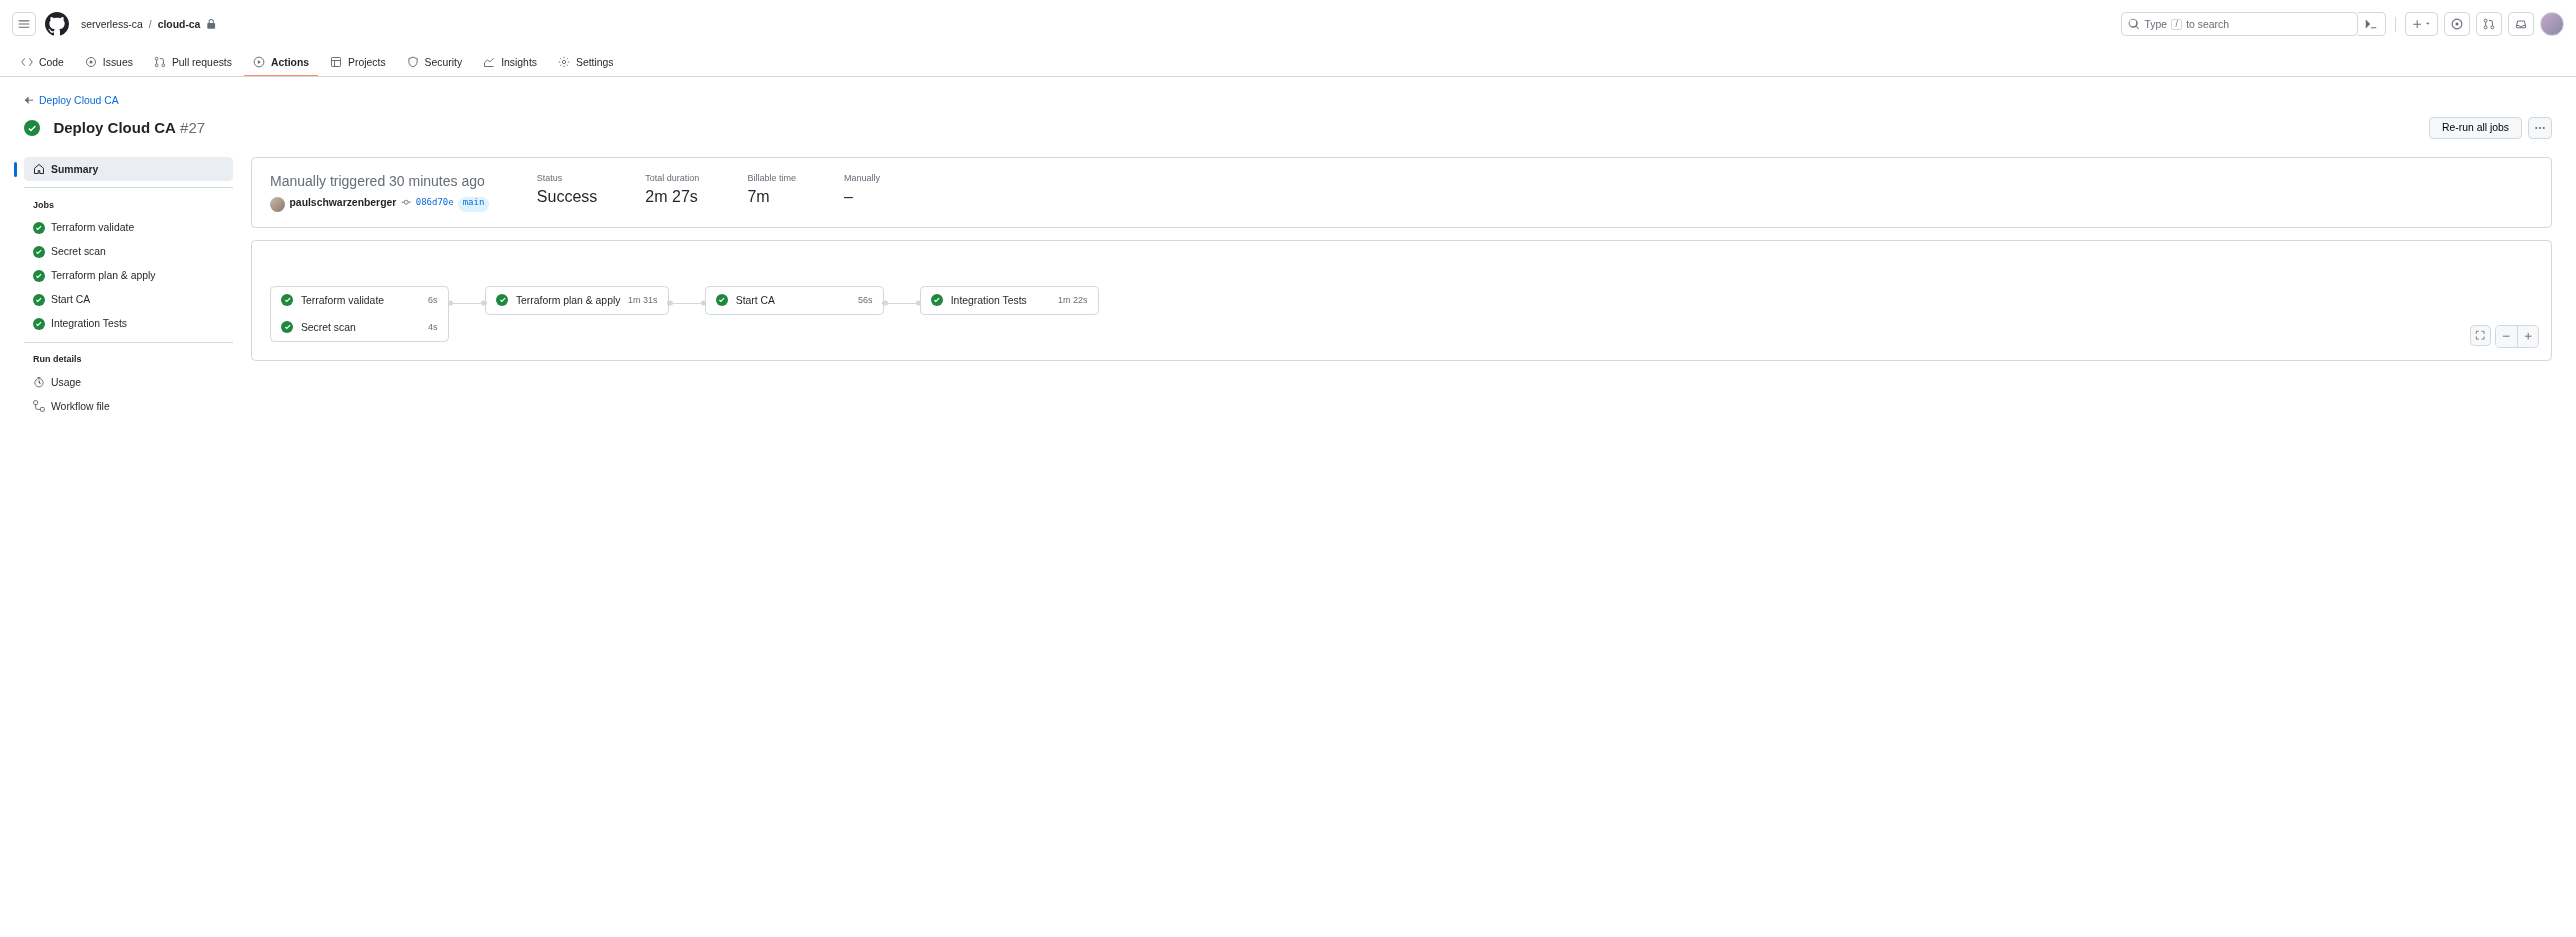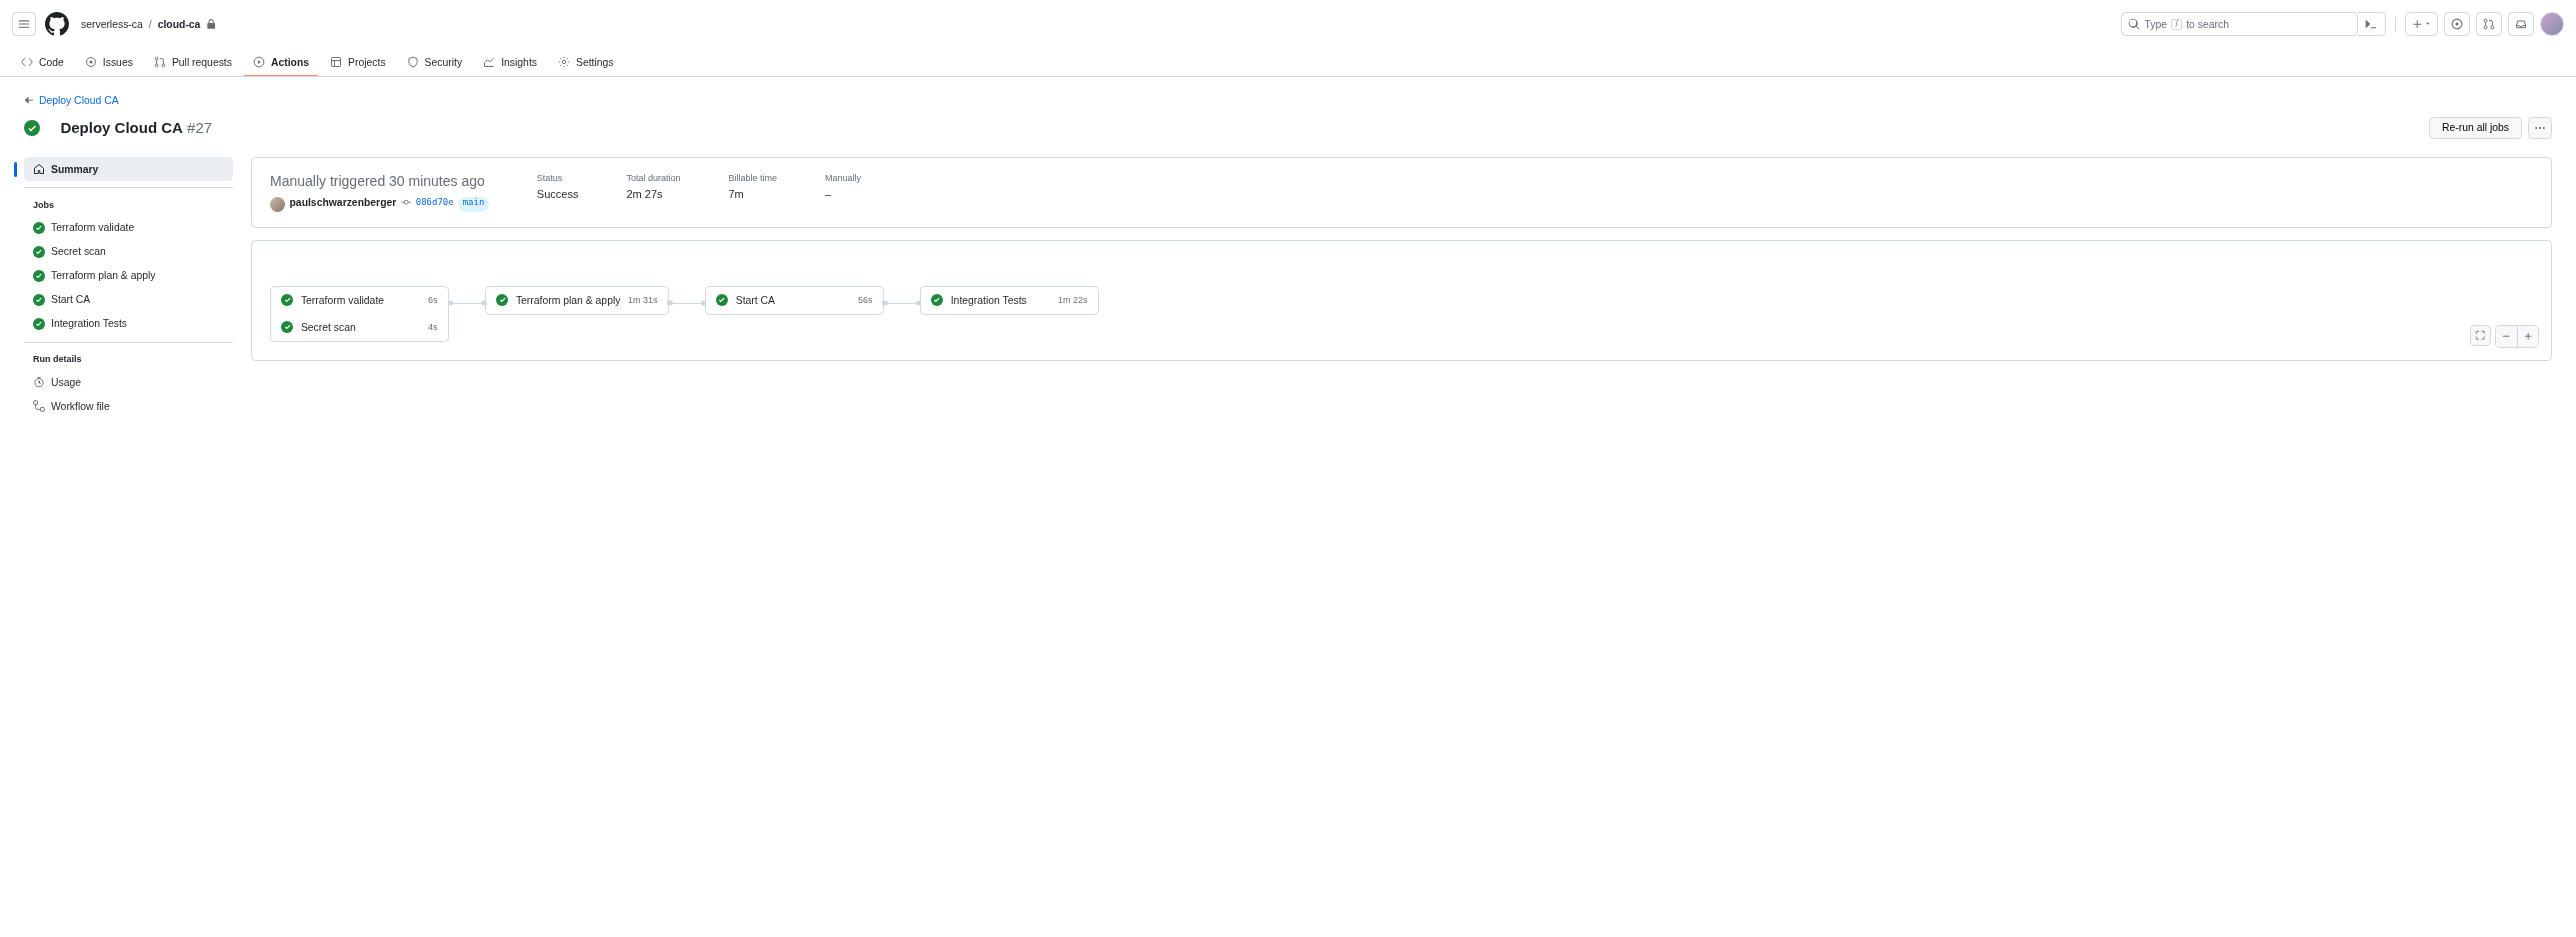--- a/index.html
+++ b/index.html
@@ -27,21 +27,21 @@
     .tab { display: flex; align-items: flex-end; gap: 6px; padding: 7.5px 9px; color: #1f2328; text-decoration: none; border-bottom: 1.5px solid transparent; cursor: pointer; }
     .tab.active { border-bottom-color: #fd8c73; font-weight: 600; }
     .tab svg { color: #656d76; }
     .tab.active svg { color: #656d76; }
     
     
     .content { padding: 18px 24px; }
     .back-link { display: inline-flex; align-items: center; gap: 4.5px; color: #0969da; text-decoration: none; font-size: 10.4px; }
     
     .run-header { display: flex; align-items: center; justify-content: space-between; margin-top: 9px; }
-    .run-title-wrap { display: flex; align-items: center; gap: 20px; }
+    .run-title-wrap { display: flex; align-items: center; gap: 13px; }
     .status-icon-lg { width: 16.4px; height: 16.4px; background: #1f883d; border-radius: 50%; display: flex; align-items: center; justify-content: center; }
     .check-lg { width: 10.4px; height: 10.4px; fill: #fff; }
     .run-title { font-size: 15px; font-weight: 400; }
     .run-title .name { font-weight: 600; }
     .run-title .num { color: #656d76; }
     .actions-right { display: flex; gap: 6px; }
     .btn { border: 0.7px solid #d0d7de; border-radius: 4.5px; background: #f6f8fa; padding: 3.7px 12px; font-size: 10.4px; cursor: pointer; }
     .btn-icon { border: 0.7px solid #d0d7de; border-radius: 4.5px; background: #f6f8fa; width: 24px; height: 22.4px; display: flex; align-items: center; justify-content: center; cursor: pointer; }
     
     
@@ -53,21 +53,21 @@
     .side-heading { font-size: 9px; font-weight: 600; color: #1f2328; padding: 6px 9px; }
     .side-divider { height: 0.7px; background: #d0d7de; margin: 6px 0; }
     .status-sm { width: 12px; height: 12px; background: #1f883d; border-radius: 50%; display: flex; align-items: center; justify-content: center; flex-shrink: 0; }
     .check-sm { width: 7.5px; height: 7.5px; fill: #fff; }
     
     .main-col { flex: 1; }
     .summary-card { border: 0.7px solid #d0d7de; border-radius: 4.5px; padding: 15px 18px; display: flex; gap: 48px; }
     .summary-col { display: flex; flex-direction: column; gap: 4.5px; }
     .summary-col.first { min-width: 209px; }
     .summary-label { font-size: 9px; color: #656d76; }
-    .summary-value { font-size: 11px; font-weight: 400; }
+    .summary-value { font-size: 16px; font-weight: 400; }
     .trigger-line { font-size: 14px; color: #656d76; }
     .trigger-user { display: flex; gap: 4.5px; margin-top: 3px; }
     .user-avatar { width: 15px; height: 15px; border-radius: 50%; background: linear-gradient(135deg, #cba, #876); }
     .user-name { font-weight: 600; color: #1f2328; }
     .commit-link { font-family: ui-monospace, monospace; font-size: 9px; color: #0969da; }
     .branch-badge { font-family: ui-monospace, monospace; font-size: 9px; background: #ddf4ff; color: #0969da; padding: 0.7px 4.5px; border-radius: 7.5px; }
     .commit-icon { color: #656d76; }
     
     .workflow-card { border: 0.7px solid #d0d7de; border-radius: 4.5px; margin-top: 12px; padding: 18px; position: relative; }
     .wf-title { font-size: 12px; font-weight: 600; }

